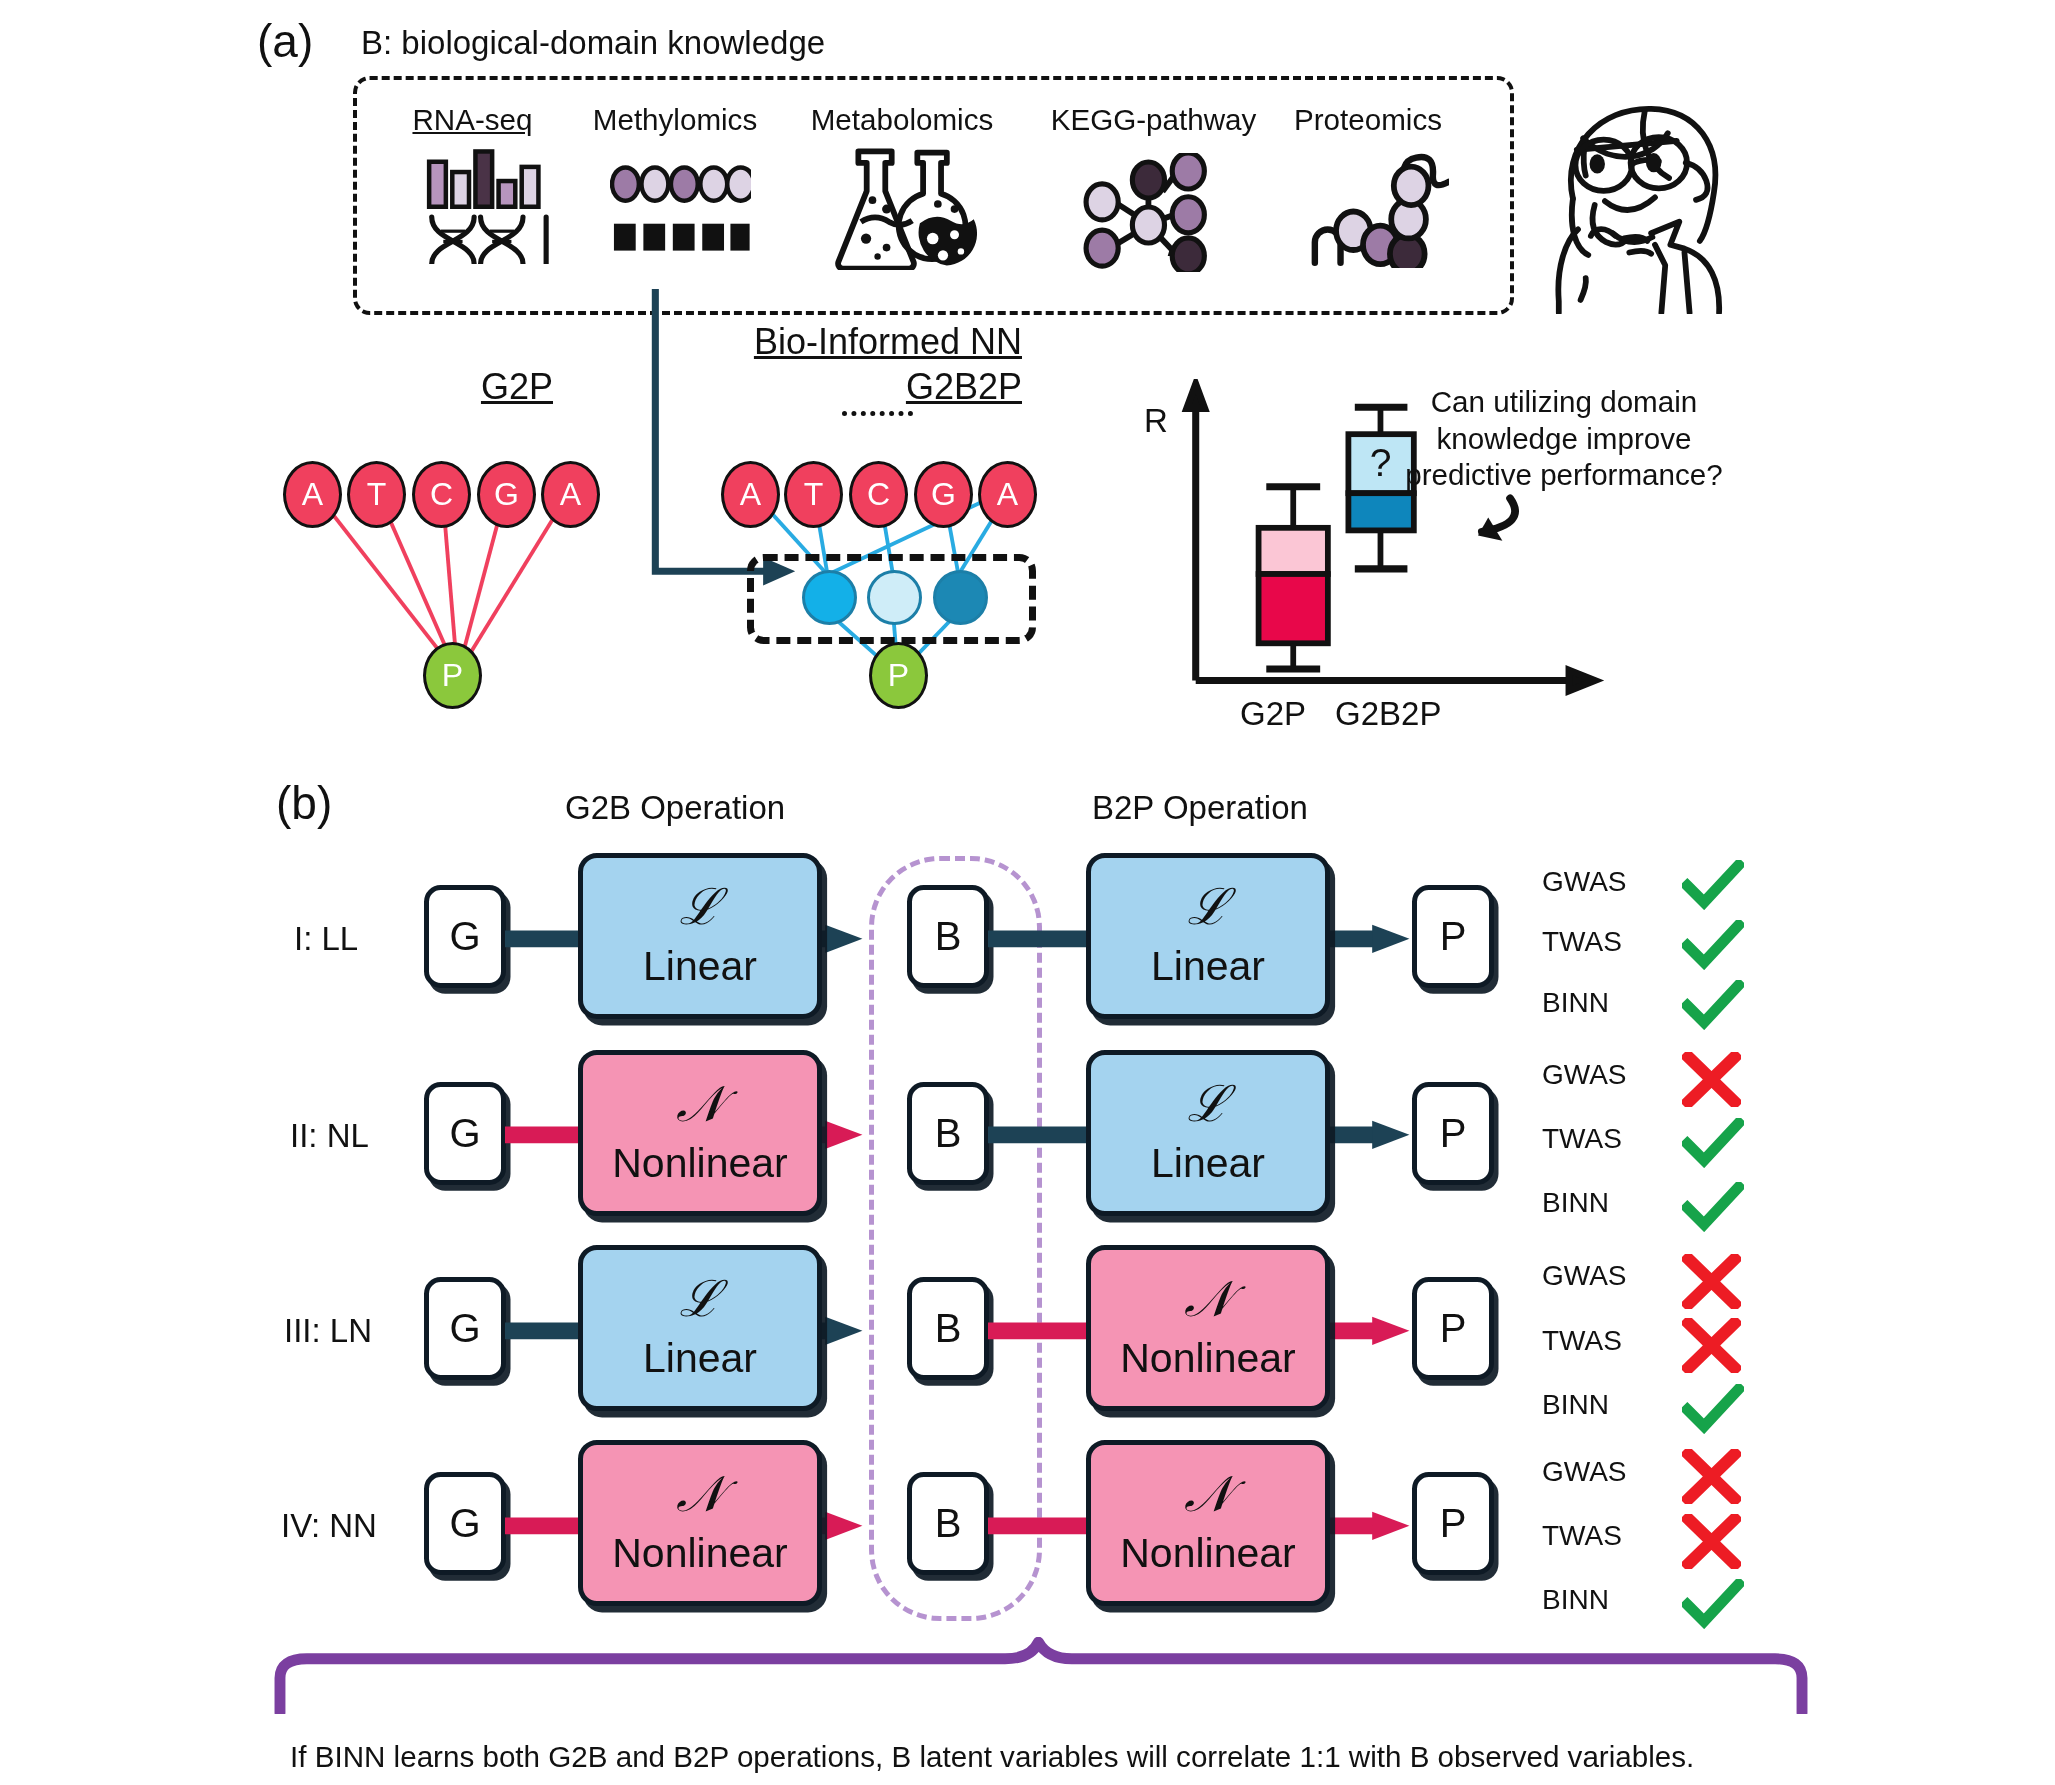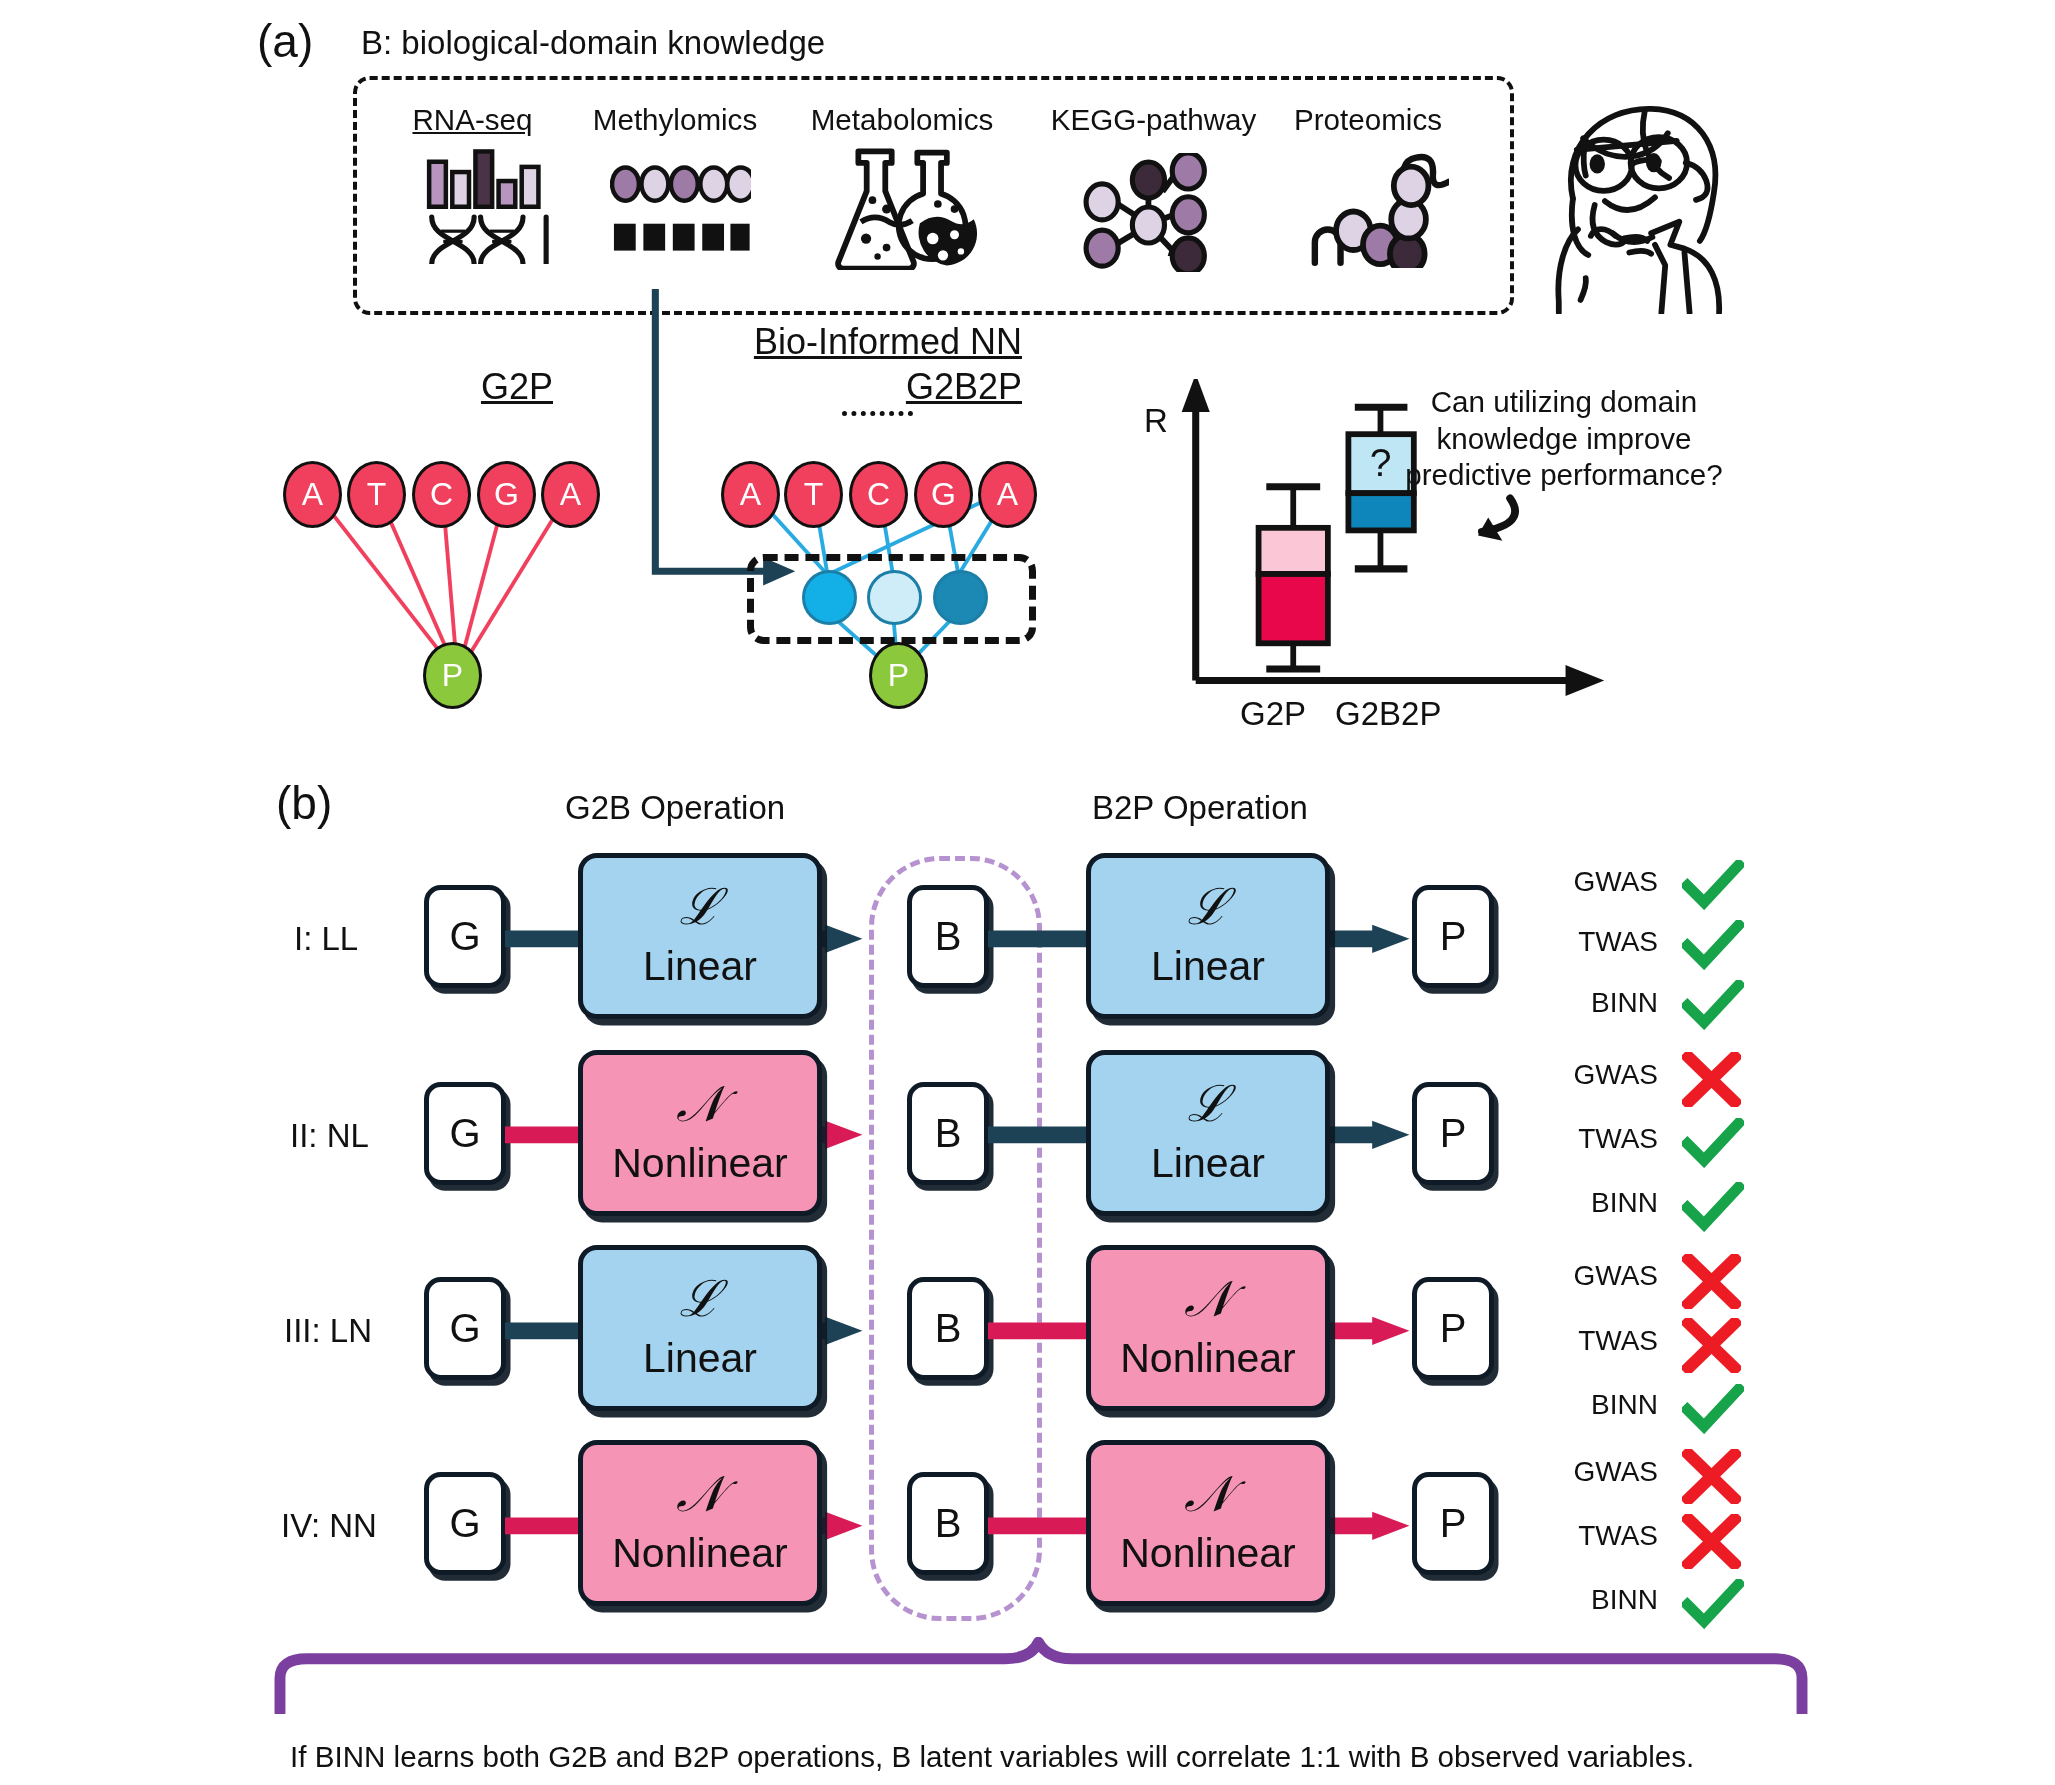--- a/index.html
+++ b/index.html
@@ -9,21 +9,21 @@
 
   
   .panel-letter{font-size:46px;color:#111;font-family:"Liberation Sans",sans-serif;}
   .hdr{font-size:33px;color:#111;white-space:nowrap;}
   .omics-label{font-size:29.6px;color:#111;white-space:nowrap;text-align:center;}
   .net-title{font-size:36px;color:#111;white-space:nowrap;text-align:right;text-decoration:underline;}
   .axis-lbl{font-size:33px;color:#111;}
   .question{font-size:29.6px;color:#111;line-height:1.24;text-align:center;}
   .op-title{font-size:33px;color:#111;white-space:nowrap;}
   .row-label{font-size:33px;color:#111;white-space:nowrap;}
-  .method-lbl{font-size:28px;color:#111;white-space:nowrap;text-align:right;}
+  .method-lbl{font-size:28px;color:#111;white-space:nowrap;text-align:left;}
   .caption{font-size:29.6px;color:#111;white-space:nowrap;}
 
   
   .dash-frame{border:4.5px dashed #111;border-radius:16.7px;}
 
   
   .node{border-radius:50%;border:3.9px solid #111;display:flex;align-items:center;justify-content:center;
         color:#fff;font-size:32px;font-family:"Liberation Sans",sans-serif;box-sizing:border-box;}
   .node-A{background:#F0405E;}
   .node-P{background:#8BC83C;}

